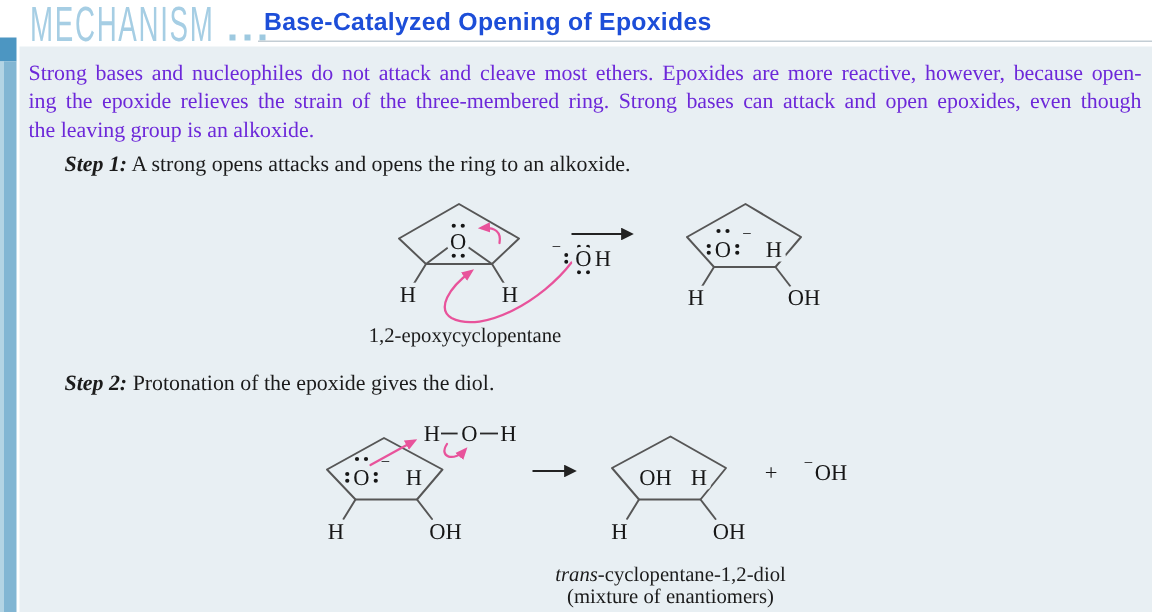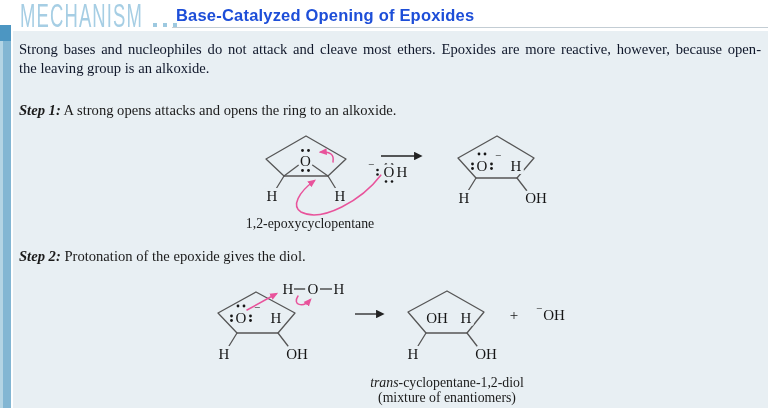--- a/index.html
+++ b/index.html
@@ -20,24 +20,24 @@
             font-weight:400; font-size:33px; line-height:33px; color:#a6cee4;
             letter-spacing:2px; transform:scaleX(.56); transform-origin:left top; white-space:nowrap; }
   .kicker-dots { position:absolute; left:153px; top:23px; display:flex; gap:6px; }
   .kicker-dots span { width:4px; height:4px; background:#9dc9e0; }
   .title { position:absolute; left:176px; top:6px; font-family:"Liberation Sans",sans-serif;
            font-weight:700; font-size:16.5px; color:#1d4ed8; letter-spacing:.2px; white-space:nowrap; }
   .title-rule { position:absolute; left:172px; top:27px; width:596px; height:1px; background:#c3cdd4; }
 
   
   .intro { position:absolute; left:19px; top:40px; width:742px; font-size:14.6px;
-           line-height:19px; color:#0f172a; }
+           line-height:19px; color:#6d28d9; }
   .intro .jline { text-align:justify; text-align-last:justify; }
   .step-line { position:absolute; left:19px; font-size:14.6px; color:#1b1b1b; white-space:nowrap; }
-  .step-label { font-weight:700; font-style:italic; }
+  .step-label { font-weight:700; font-style:italic;margin-left:24px; }
   #step1-line { top:102px; }
   #step2-line { top:248px; }
 
   
   svg.overlay { position:absolute; left:0; top:0; width:768px; height:408px; }
   .ring { fill:none; stroke:#565656; stroke-width:1.3; stroke-linejoin:round; stroke-linecap:round; }
   .bond { stroke:#2a2a2a; stroke-width:1.2; }
   .atom { font-family:"Liberation Serif",serif; font-size:15px; fill:#161616; text-anchor:middle;
           paint-order:stroke; stroke:#e8eff3; stroke-width:6px; stroke-linejoin:round; }
   .charge { font-family:"Liberation Serif",serif; font-size:11px; fill:#161616; text-anchor:middle;
@@ -61,20 +61,21 @@
   <div class="kicker-dots">
     <span></span>
     <span></span>
     <span></span>
   </div>
   <div class="title">Base-Catalyzed Opening of Epoxides</div>
   <div class="title-rule"></div>
 
   <div class="intro">
     <div class="jline">Strong bases and nucleophiles do not attack and cleave most ethers. Epoxides are more reactive, however, because open-</div>
+    <div class="jline">ing the epoxide relieves the strain of the three-membered ring. Strong bases can attack and open epoxides, even though</div>
     <div>the leaving group is an alkoxide.</div>
   </div>
 
   <div class="step-line" id="step1-line">
     <span class="step-label">Step 1:</span>
     <span>A strong opens attacks and opens the ring to an alkoxide.</span>
   </div>
 
   <div class="step-line" id="step2-line">
     <span class="step-label">Step 2:</span>

